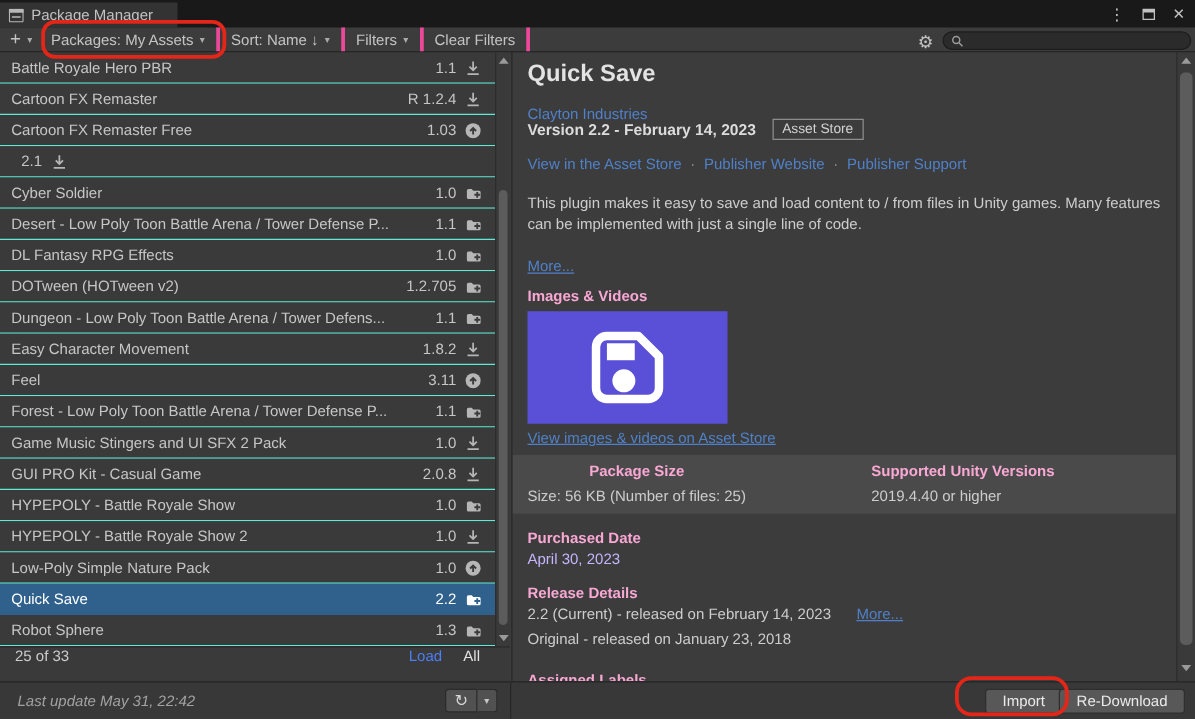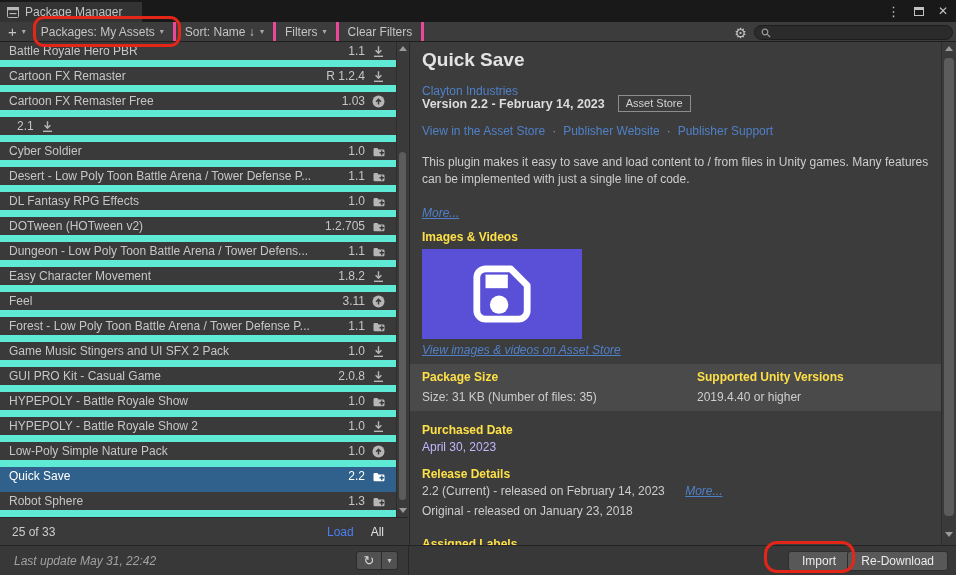--- a/index.html
+++ b/index.html
@@ -27,59 +27,59 @@
   .caret { font-size:8px; margin-left:5px; color:#aaaaaa; }
   .tb-gear { position:absolute; left:732px; top:2px; width:17px; height:17px; font-size:14px; color:#c4c4c4;
              display:flex; align-items:center; justify-content:center; }
   .searchbox { position:absolute; left:754px; top:3px; width:199px; height:15px; background:#2b2b2b;
                border:1px solid #1d1d1d; border-radius:8px; display:flex; align-items:center; padding:0 6px; }
   .searchbox input { background:transparent; border:none; outline:none; color:#d8d8d8; font-size:11px; width:100%; font-family:inherit; }
 
   
   .left-panel { position:absolute; left:0; top:42px; width:408px; height:503px; background:#3a3a3a; }
   .rows { position:absolute; left:0; top:0; width:408px; height:475px; overflow:hidden; }
-  .row { height:25px; display:flex; align-items:center; padding:0 22px 0 9px; border-bottom:7px solid #5eead4;
+  .row { height:25px; display:flex; align-items:center; padding:0 22px 0 9px; border-bottom:1px solid #5eead4;
          color:#c6c6c6; --row-bg:#3a3a3a; background:var(--row-bg); cursor:default; }
   .row-name { flex:1; white-space:nowrap; overflow:hidden; }
   .row-version { margin:0 7px 0 8px; white-space:nowrap; }
   .row-icon { width:14px; height:13px; color:#b6b6b6; display:flex; align-items:center; }
   .row.selected { --row-bg:#2f618c; color:#ffffff; border-bottom-color:#2f618c; }
   .row.selected .row-icon { color:#ffffff; }
   .list-footer { position:absolute; left:0; top:475px; width:408px; height:28px; background:#3a3a3a;
-                 border-top:1px solid #272727; display:flex; align-items:center; padding:0 24px 0 12px; color:#cccccc; }
+                 border-top:1px solid #272727; display:flex; padding:0 24px 0 12px; color:#cccccc; }
   .load-link { margin-left:auto; margin-right:17px; cursor:pointer; }
   .all-link { color:#e2e2e2; cursor:pointer; }
 
   
   .vscroll { position:absolute; background:#3a3a3a; border-left:1px solid #2d2d2d; }
   .sb-left { left:396px; top:42px; width:12px; height:475px; }
   .sb-right { left:941px; top:42px; width:15px; height:503px; }
   .sb-arrow { position:absolute; left:50%; transform:translateX(-50%); width:0; height:0; }
   .sb-up { top:4px; border-left:4px solid transparent; border-right:4px solid transparent; border-bottom:5px solid #9a9a9a; }
   .sb-down { bottom:4px; border-left:4px solid transparent; border-right:4px solid transparent; border-top:5px solid #9a9a9a; }
   .sb-thumb { position:absolute; left:2px; right:2px; background:#5c5c5c; border-radius:4px; }
   .sb-left .sb-thumb { top:110px; height:348px; }
   .sb-right .sb-thumb { top:16px; height:458px; }
   .sb-right .sb-down { bottom:8px; }
 
   
   .details { position:absolute; left:409px; top:42px; width:532px; height:503px; background:#3c3c3c;
              border-left:1px solid #272727; overflow:hidden; }
   .d-title { position:absolute; left:12px; top:7px; font-size:19px; font-weight:bold; color:#e3e3e3; }
   .link { color:#5080c8; cursor:pointer; }
-  .link.ul { text-decoration:underline;font-style:italic; }
+  .link.ul { text-decoration:underline; }
   .d-publisher { position:absolute; left:12px; top:42px; }
   .d-version-row { position:absolute; left:12px; top:53px; display:flex; align-items:center; }
   .d-version { font-weight:bold; color:#dcdcdc; font-size:12.5px; }
   .badge { margin-left:13px; border:1px solid #8d8d8d; padding:1px 7px 2px 7px; font-size:11px; color:#d2d2d2; }
   .d-links { position:absolute; left:12px; top:82px; display:flex; align-items:center; gap:7px; }
   .dot-sep { color:#9a9a9a; }
   .d-desc { position:absolute; left:12px; top:112px; width:512px; line-height:17px; color:#cdcdcd; }
   .d-more { position:absolute; left:12px; top:164px; }
-  .d-heading { font-weight:bold; color:#fde047; }
+  .d-heading { font-weight:bold; color:#f9a8d4;text-align:center; }
   .d-images-heading { position:absolute; left:12px; top:188px; }
   .thumb { position:absolute; left:12px; top:207px; width:160px; height:90px;
            display:flex; align-items:center; justify-content:center; cursor:pointer; }
   .d-images-link { position:absolute; left:12px; top:301px; }
   .size-band { position:absolute; left:0; top:322px; width:532px; height:47px; background:#4a4a4a; }
   .band-col1 { position:absolute; left:12px; top:6px; }
   .band-col2 { position:absolute; left:287px; top:6px; }
   .band-val { margin-top:6px; color:#cdcdcd; font-weight:normal; }
   .d-purchased-h { position:absolute; left:12px; top:381px; }
   .d-purchased-v { position:absolute; left:12px; top:398px; color:#c4b5fd; }
@@ -394,21 +394,21 @@
         <circle cx="29" cy="43" r="9.5" fill="#ffffff"></circle>
       </svg>
     </span>
   </div>
 
   <div class="d-images-link link ul">View images &amp; videos on Asset Store</div>
 
   <div class="size-band">
     <div class="band-col1">
       <div class="d-heading">Package Size</div>
-      <div class="band-val">Size: 31 KB (Number of files: 35)</div>
+      <div class="band-val">Size: 56 KB (Number of files: 25)</div>
     </div>
     <div class="band-col2">
       <div class="d-heading">Supported Unity Versions</div>
       <div class="band-val">2019.4.40 or higher</div>
     </div>
   </div>
 
   <div class="d-heading d-purchased-h">Purchased Date</div>
   <div class="d-purchased-v">April 30, 2023</div>
 

